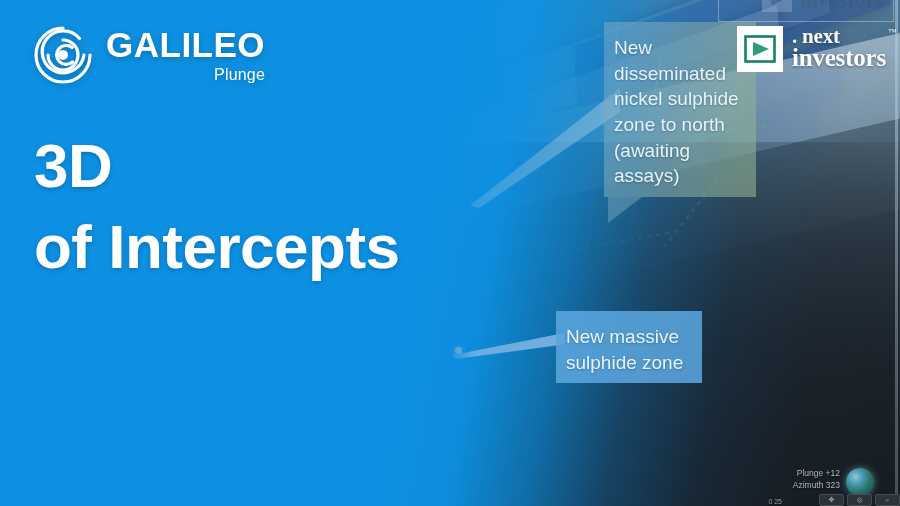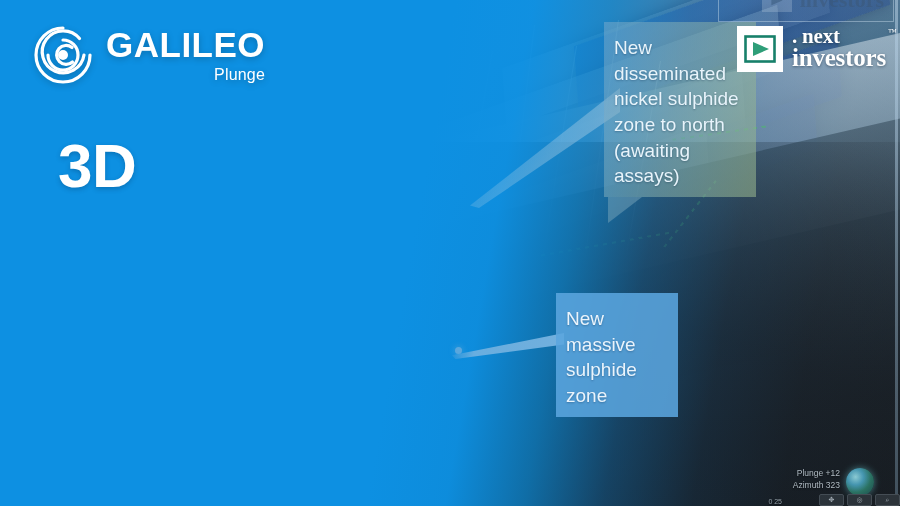--- a/index.html
+++ b/index.html
@@ -107,21 +107,21 @@
   
   #title {
     position:absolute; left:34px; top:126px;
     width:540px;
     color:#ffffff;
     font-size:62px; font-weight:bold;
     line-height:1.30;
     letter-spacing:-.5px;
     text-shadow:0 2px 5px rgba(0,40,75,.28);
   }
-  #title .ln { display:block; white-space:nowrap;margin-left:24px; }
+  #title .ln { display:block; white-space:nowrap; }
 
   
   .callout {
     position:absolute;
     color:#e8f4fb;
     font-size:19px;
     line-height:1.35;
     padding:13px 10px 8px 10px;
     text-shadow:0 1px 2px rgba(0,30,60,.30);
   }
@@ -130,21 +130,21 @@
     background:linear-gradient(105deg, rgba(120,170,205,.52), rgba(150,180,140,.58));
   }
   #callout-dissem .tail {
     position:absolute; left:4px; top:100%;
     width:0;height:0;
     border-left:0 solid transparent;
     border-right:34px solid transparent;
     border-top:26px solid rgba(130,172,190,.45);
   }
   #callout-massive {
-    left:556px; top:293px; width:122px;
+    left:556px; top:311px; width:146px;
     background:rgba(90,165,222,.88);
     color:#eaf4fc;
   }
   
   #leader {
     position:absolute; left:452px; top:333px;
     width:112px; height:26px;
     background:linear-gradient(100deg, rgba(120,180,225,0) 0%, rgba(120,180,225,.85) 22%, rgba(120,180,225,.95) 100%);
     clip-path:polygon(0% 86%, 100% 0%, 100% 44%, 3% 100%);
   }
@@ -321,20 +321,21 @@
       </svg>
     </span>
     <span class="wordmark">
       <span class="brand">GALILEO</span>
       <span class="sub">Plunge</span>
     </span>
   </div>
 
   <h1 id="title">
     <span class="ln">3D</span>
+    <span class="ln">of Intercepts</span>
   </h1>
 
   <div id="wm-frame"></div>
   <div id="ni-watermark">
     <span class="playbox">
       <svg viewBox="0 0 20 16" width="16" height="13">
         <path d="M3 2 L17 8 L3 14 Z" fill="#5c7487"></path>
       </svg>
     </span>
     <span class="wm-text">investors</span>

